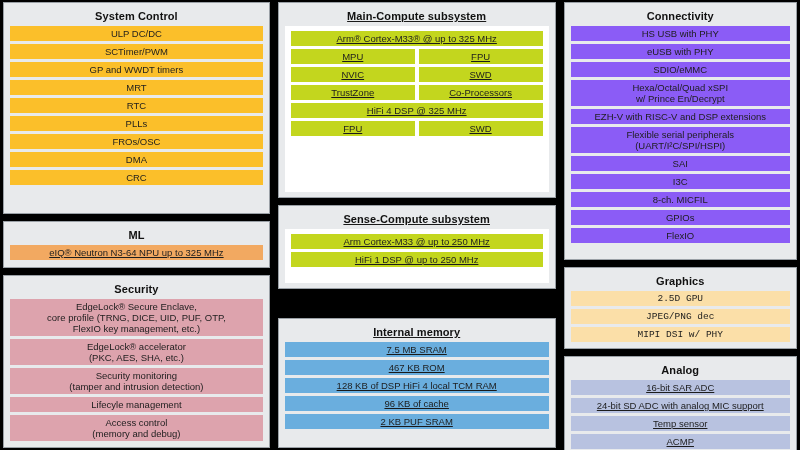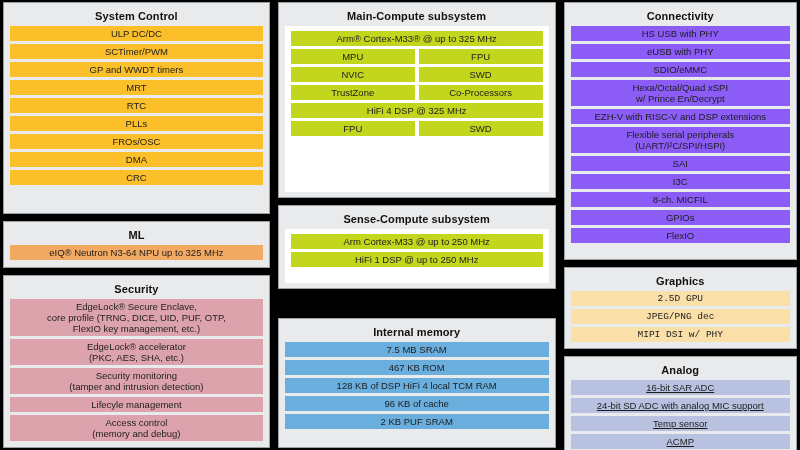--- a/index.html
+++ b/index.html
@@ -25,21 +25,21 @@
     padding: 2px 3px;
     box-sizing: border-box;
   }
   .column {
     display: flex;
     flex-direction: column;
     gap: 7px;
     box-sizing: border-box;
   }
   .col-left   { width: 296px; }
-  .col-mid    { width: 308px; }
+  .col-mid    { width: 308px; text-decoration: underline; }
   .col-right  { width: 259px; }
 
   .panel {
     background: #e8eaec;
     border: 1px solid #9aa0a6;
     box-sizing: border-box;
     padding: 4px 6px 5px 6px;
     display: flex;
     flex-direction: column;
   }
@@ -72,21 +72,21 @@
     font-size: 9.5px;
     line-height: 11px;
     color: #1d1d1d;
     padding: 2px 3px;
     box-sizing: border-box;
     white-space: pre-line;
   }
 
   
   .c-sysctl  { background: #fbbf2a; }
-  .c-ml      { background: #f2a961; }
+  .c-ml      { background: #f2a961; text-decoration: underline; }
   .c-sec     { background: #dda3ad; }
   .c-green   { background: #c3d61e; }
   .c-mem     { background: #6aaede; }
   .c-conn    { background: #8b5cf6; }
   .c-gfx     { background: #fbdfa8; font-family: Liberation Mono, monospace; }
   .c-analog  { background: #b8c2e0; text-decoration: underline; }
 
   
   .inner-white {
     background: #ffffff;

